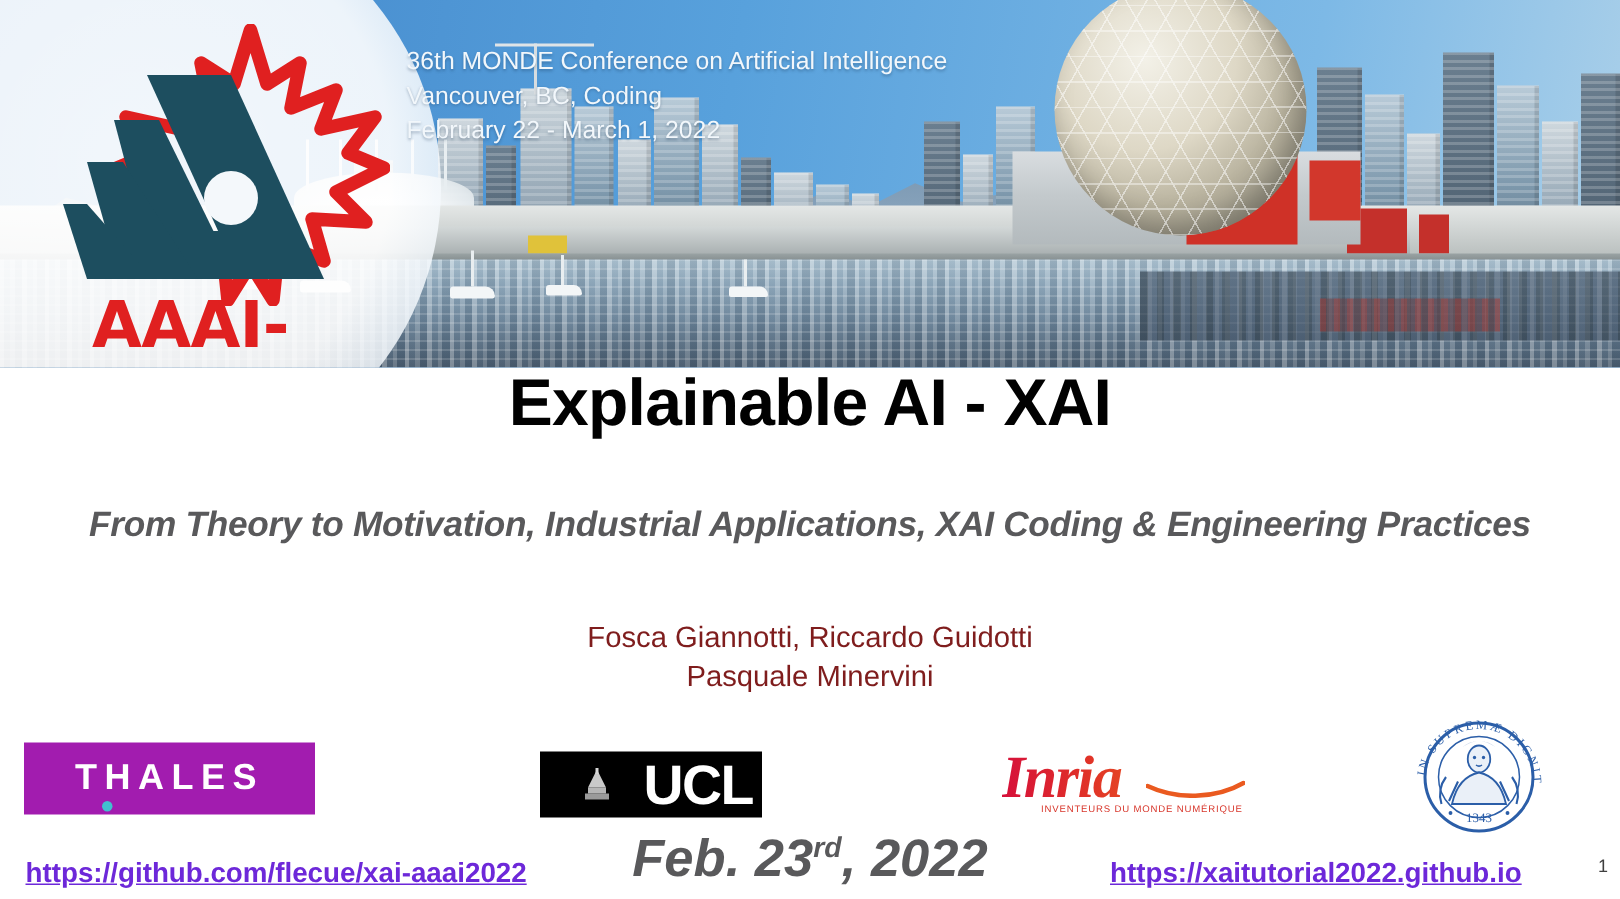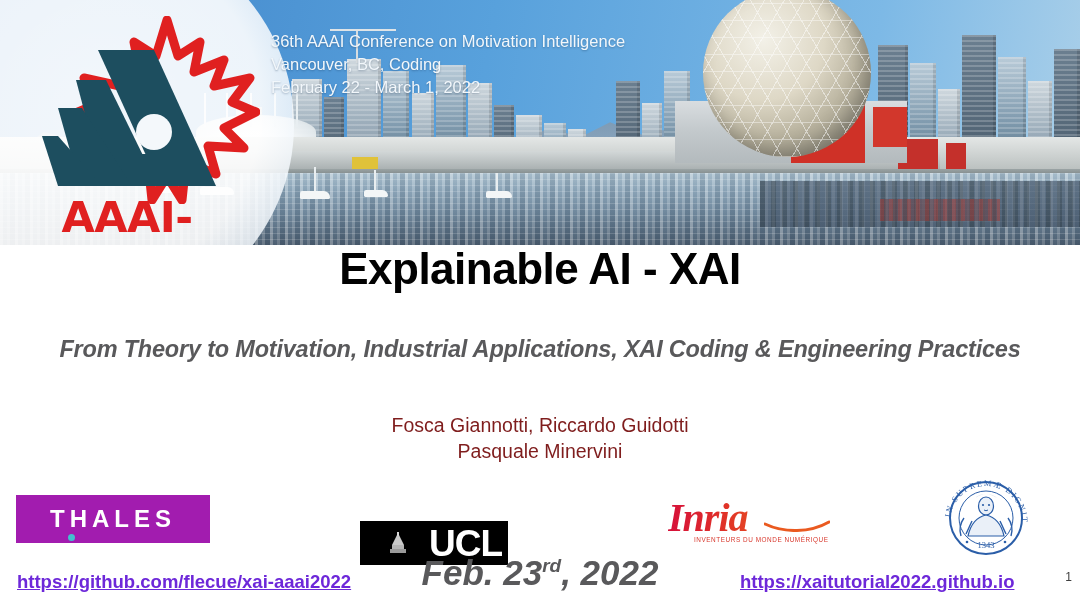--- a/index.html
+++ b/index.html
@@ -109,21 +109,21 @@
   .auth-line{font-size:19.5px;line-height:26px;color:#7f1d1d;}
 
   
   .thales{position:absolute;left:16px;top:495px;width:194px;height:48px;background:#a21caf;
     display:flex;align-items:center;justify-content:center;}
   .thales-txt{color:#ffffff;font-size:24px;font-weight:bold;letter-spacing:5px;
     position:relative;font-family:"Liberation Sans",sans-serif;}
   .thales-dot{position:absolute;left:52px;bottom:2px;width:7px;height:7px;border-radius:50%;background:#41c0cf;}
 
   .ucl{position:absolute;left:360px;top:501px;width:148px;height:44px;background:#000000;
-    display:flex;align-items:center;justify-content:flex-end;padding-right:6px;box-sizing:border-box;margin-top:20px;}
+    display:flex;align-items:center;justify-content:flex-end;padding-right:6px;box-sizing:border-box;}
   .ucl-txt{color:#ffffff;font-size:37px;font-weight:bold;letter-spacing:-1px;line-height:37px;
     font-family:"Liberation Sans",sans-serif;}
   .ucl-dome{position:absolute;left:28px;top:11px;width:20px;height:22px;}
 
   .inria{position:absolute;left:668px;top:498px;width:162px;height:50px;}
   .inria-txt{font-size:40px;font-style:italic;font-weight:bold;line-height:40px;
     font-family:"Liberation Serif","DejaVu Serif",serif;
     background:linear-gradient(90deg,#d6103a 0%,#e03228 35%,#ea5a20 68%,#f07a1a 100%);
     -webkit-background-clip:text;background-clip:text;color:transparent;letter-spacing:-1px;}
   .inria-sub{position:absolute;left:26px;top:38px;font-size:6.4px;letter-spacing:.55px;color:#d8372c;
@@ -217,21 +217,21 @@
     <div class="boat" style="left:364px;bottom:48px;width:24px;height:7px"></div>
     <div class="boatmast" style="left:374px;bottom:55px;height:20px"></div>
     <div class="boat" style="left:200px;bottom:50px;width:34px;height:8px"></div>
     <div class="boat" style="left:486px;bottom:47px;width:26px;height:7px"></div>
     <div class="boatmast" style="left:496px;bottom:54px;height:18px"></div>
     <div class="boat" style="left:152px;bottom:52px;width:28px;height:7px"></div>
 
     <div class="circle-ov"></div>
 
     <div class="conf-text">
-      <div>36th AAAI Conference on Motivation Intelligence</div>
+      <div>36th MONDE Conference on Artificial Intelligence</div>
       <div>Vancouver, BC, Coding</div>
       <div>February 22 - March 1, 2022</div>
     </div>
 
     <div class="logo">
       <svg class="leaf" viewBox="0 0 186 188">
         <path d="M93 4 L104 40 L126 26 L120 56 L150 44 L140 70 L176 62 L158 86 L182 96
                  L150 112 L170 132 L134 130 L142 158 L112 146 L108 184 L93 160 L78 184
                  L74 146 L44 158 L52 130 L16 132 L36 112 L4 96 L28 86 L10 62 L46 70
                  L36 44 L66 56 L60 26 L82 40 Z" fill="none" stroke="#e02020" stroke-width="9" stroke-linejoin="round"></path>

